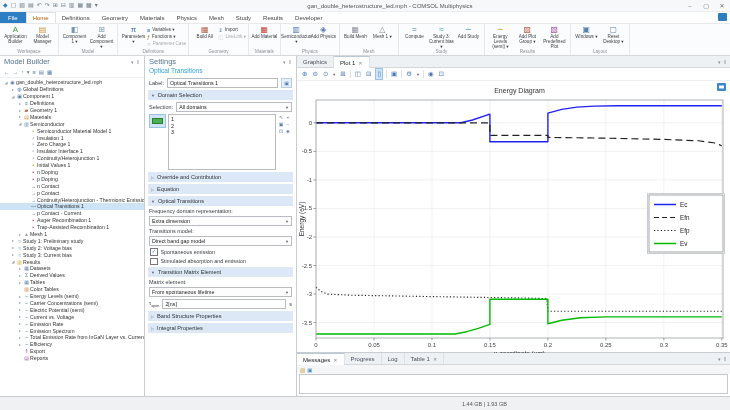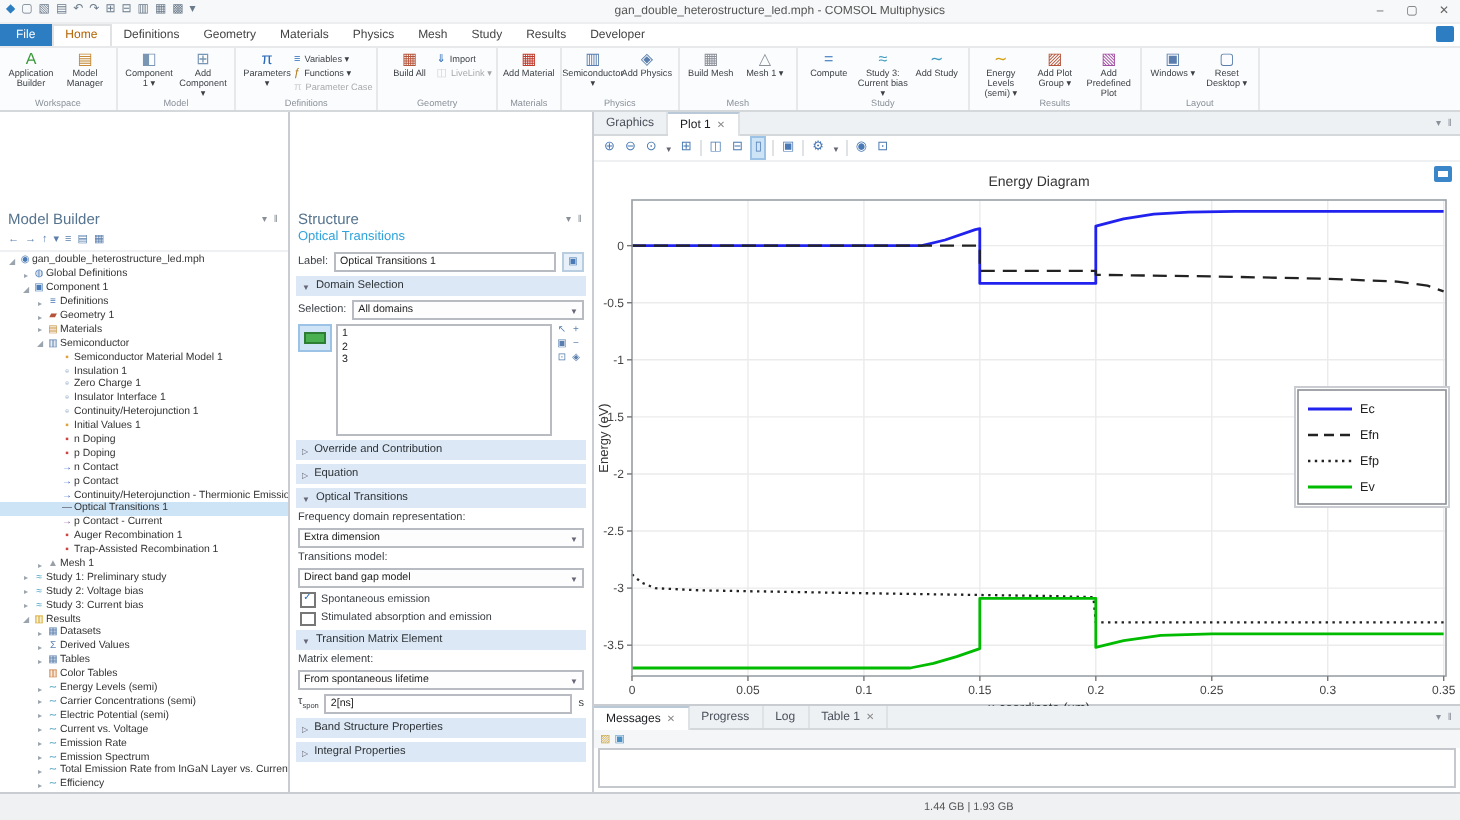--- a/index.html
+++ b/index.html
@@ -27,21 +27,21 @@
   .rbig{width:27px;display:flex;flex-direction:column;align-items:center;}
   .rbig .ric{font-size:8px;line-height:9px;}
   .rbig .rlb{font-size:4.6px;line-height:5px;text-align:center;color:#3b3f44;}
   .rstack{display:flex;flex-direction:column;justify-content:flex-start;padding-top:1px;}
   .rsmall{display:flex;align-items:center;gap:2px;height:7px;}
   .rsmall .ric{font-size:5.5px;}
   .rsmall .rlb{font-size:4.6px;color:#3b3f44;white-space:nowrap;}
   .disabled{opacity:.45;}
   
   #main{display:flex;height:340px;border-bottom:1px solid #c9cdd1;}
-  .panel-head{height:11px;display:flex;align-items:center;padding:0 4px;margin-top:48px;}
+  .panel-head{height:11px;display:flex;align-items:center;padding:0 4px;}
   .panel-title{font-size:7.5px;color:#56748f;flex:1;}
   .panel-icons{font-size:5px;color:#8a9099;letter-spacing:1px;}
   
   #model-builder{width:144px;border-right:1px solid #c9cdd1;display:flex;flex-direction:column;background:#fff;}
   #mb-toolbar{height:10px;display:flex;align-items:center;gap:3px;padding:0 4px;border-bottom:1px solid #eef0f2;}
   #mb-toolbar .ti{font-size:5.5px;color:#5a7fae;}
   #mb-tree{flex:1;overflow:hidden;padding-top:1px;}
   .trow{display:flex;align-items:center;height:6.9px;white-space:nowrap;overflow:hidden;}
   .trow.sel{background:#cde4f7;}
   .texp{width:6px;font-size:4px;color:#9aa4ae;text-align:center;flex:none;}
@@ -513,21 +513,21 @@
           <div class="trow" style="padding-left: 17px;">
             <span class="texp"></span>
             <span class="tico" style="color: rgb(163, 79, 163);">▤</span>
             <span class="tlab">Reports</span>
           </div>
         </div>
     </div>
 
     <div id="settings">
       <div class="panel-head">
-        <div class="panel-title">Structure</div>
+        <div class="panel-title">Settings</div>
         <div class="panel-icons">▾ ‖</div>
       </div>
       <div id="settings-sub">Optical Transitions</div>
       <div class="sbody">
         <div class="srow">
           <span class="slabel">Label:</span>
           <input class="sinput" value="Optical Transitions 1" style="">
           <span class="iconbtn">▣</span>
         </div>
         <div class="sect">

